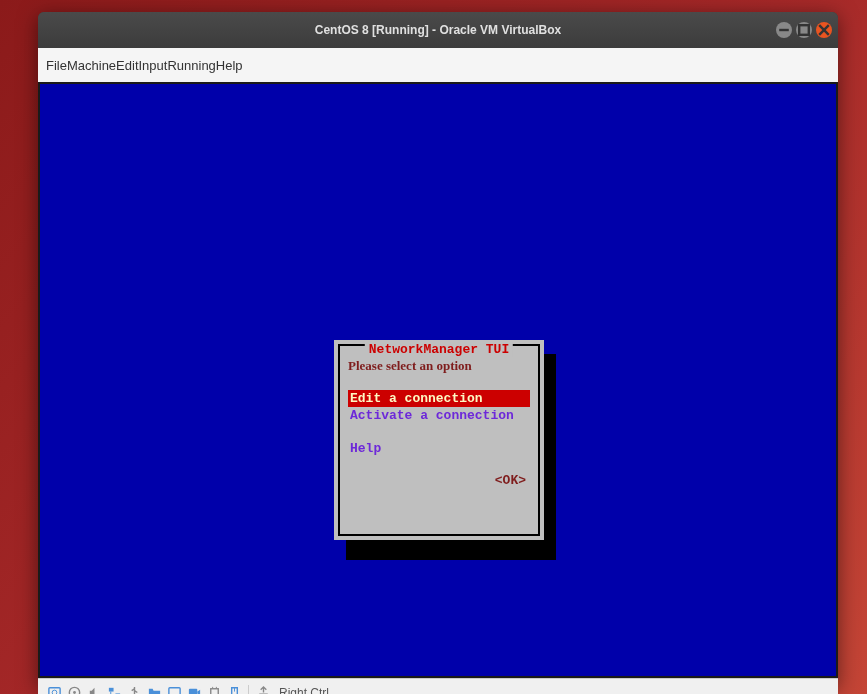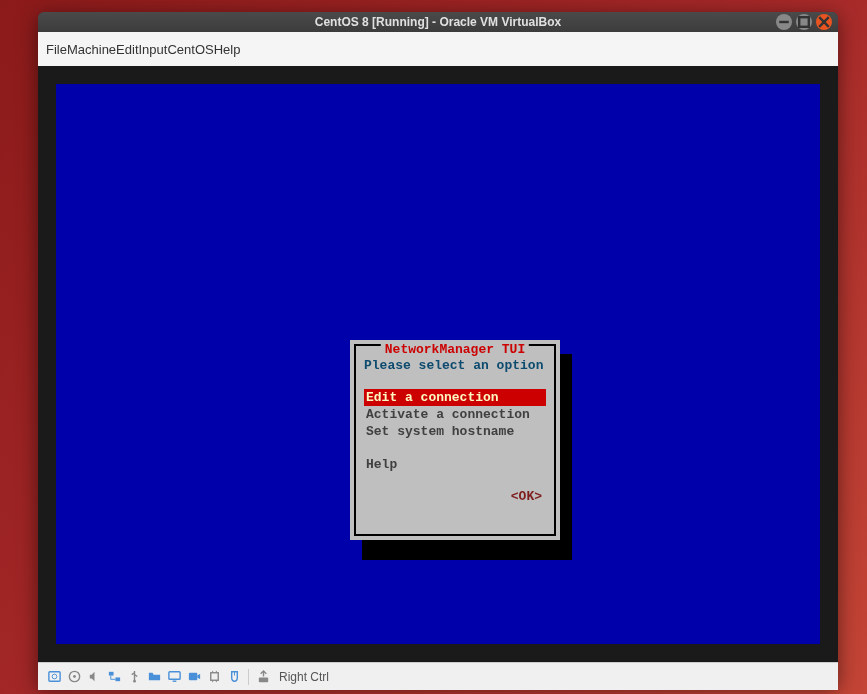--- a/index.html
+++ b/index.html
@@ -19,21 +19,21 @@
       position: absolute;
       top: 12px;
       left: 38px;
       width: 800px;
       height: 674px;
       background: #3c3c3c;
       border-radius: 6px 6px 0 0;
       box-shadow: 0 4px 20px rgba(0,0,0,0.5);
     }
     .titlebar {
-      height: 20px;
+      height: 36px;
       background: linear-gradient(to bottom, #4a4a4a, #3c3c3c);
       border-radius: 6px 6px 0 0;
       display: flex;
       align-items: center;
       justify-content: center;
       position: relative;
     }
     .titlebar-text {
       color: #e0e0e0;
       font-size: 12px;
@@ -68,21 +68,21 @@
     }
     .menu-item {
       font-size: 13px;
       color: #333;
       cursor: pointer;
     }
     .vm-area {
       position: relative;
       height: 596px;
       background: #1a1a1a;
-      padding: 18px;
+      padding: 2px;
     }
     .console {
       width: 100%;
       height: 100%;
       background: #0000aa;
       position: relative;
     }
     .tui-shadow {
       position: absolute;
       top: 270px;
@@ -116,26 +116,27 @@
       background: #bfbfbf;
       padding: 0 4px;
       color: #cc0000;
       font-size: 13px;
       white-space: nowrap;
     }
     .tui-content {
       padding: 18px 14px 10px 14px;
     }
     .tui-prompt {
-      color: #0c4a6e;
+      color: #7f1d1d;
       margin-bottom: 16px;
       font-size: 13px;
+      font-family: Liberation Serif, serif;
     }
     .tui-option {
-      color: #404040;
+      color: #6d28d9;
       font-size: 13px;
       padding: 0 2px;
       line-height: 17px;
       cursor: pointer;
     }
     .tui-option.selected {
       background: #cc0000;
       color: #fef9c3;
     }
     .tui-quit {
@@ -206,36 +207,35 @@
           </svg>
       </div>
     </div>
   </div>
 
   <div class="menubar">
     <span class="menu-item">File</span>
     <span class="menu-item">Machine</span>
     <span class="menu-item">Edit</span>
     <span class="menu-item">Input</span>
-    <span class="menu-item">CentOS</span>
+    <span class="menu-item">Running</span>
     <span class="menu-item">Help</span>
   </div>
 
   <div class="vm-area">
     <div class="console">
       <div class="tui-shadow"></div>
       <div class="tui-dialog">
         <div class="tui-border">
           <div class="tui-title">NetworkManager TUI</div>
         </div>
         <div class="tui-content">
           <div class="tui-prompt">Please select an option</div>
           <div class="tui-option selected">Edit a connection</div>
           <div class="tui-option">Activate a connection</div>
-          <div class="tui-option">Set system hostname</div>
           <div class="tui-option tui-quit">Help</div>
           <div class="tui-ok">&lt;OK&gt;</div>
         </div>
       </div>
     </div>
   </div>
 
   <div class="statusbar">
     <span class="status-icon">
       <svg viewBox="0 0 16 16">

